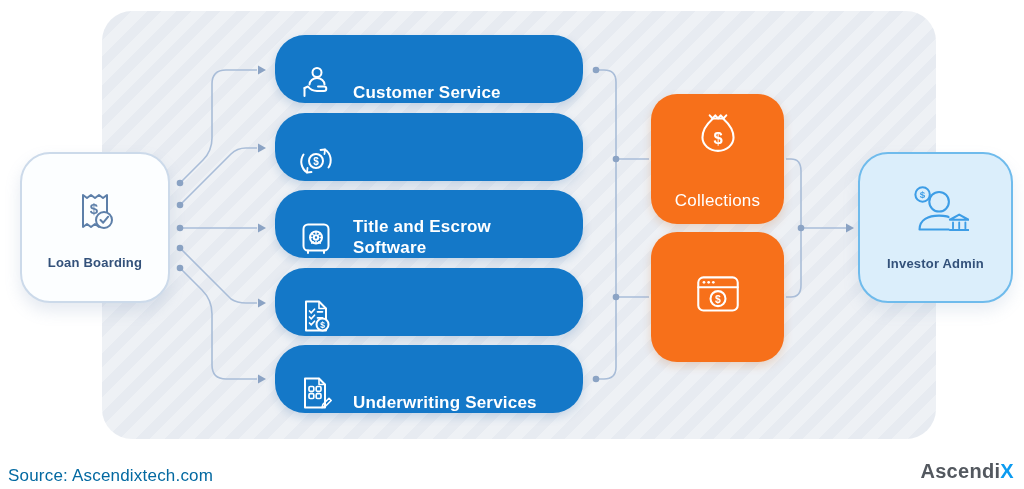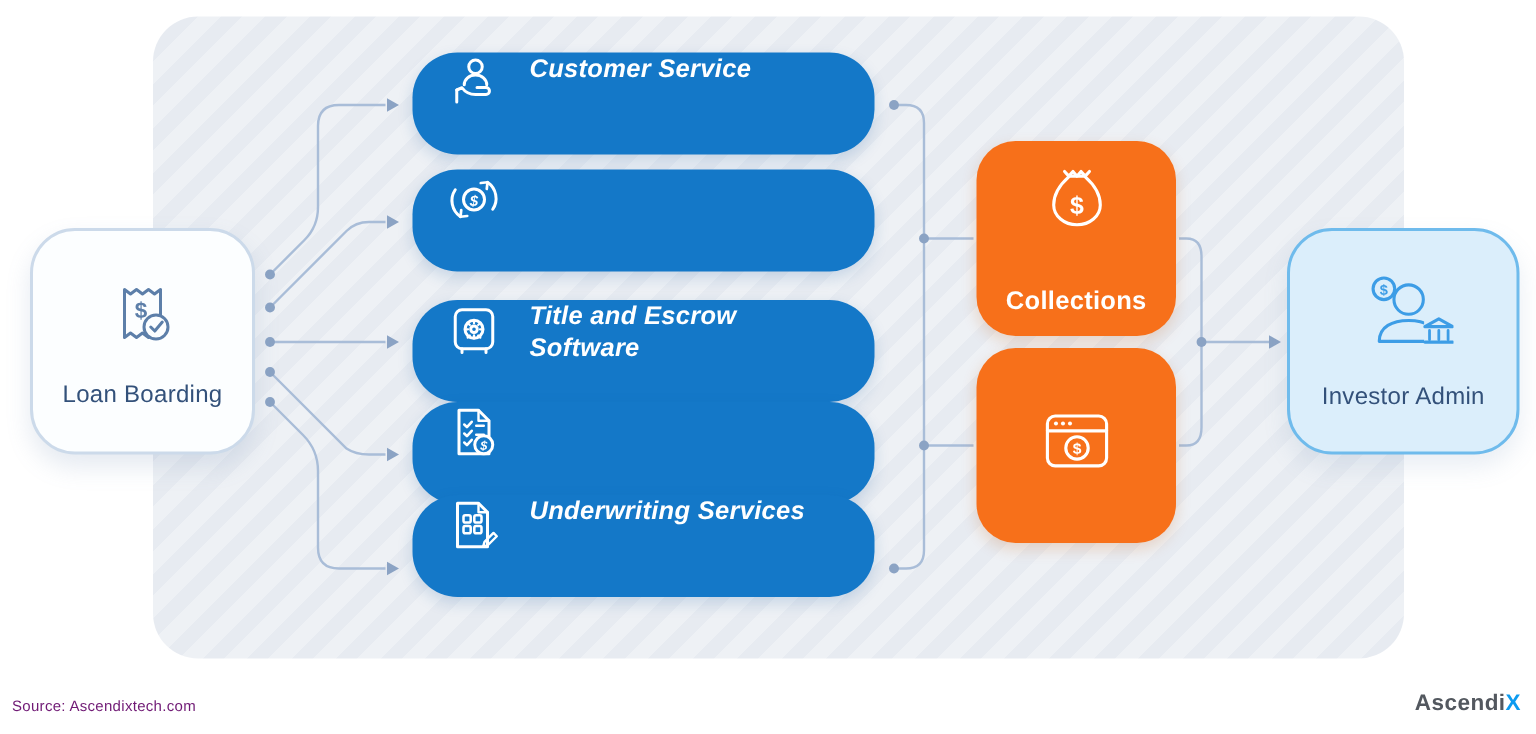--- a/index.html
+++ b/index.html
@@ -18,43 +18,43 @@
     left:20px;top:152px;width:150px;height:151px;border-radius:30px;
     background:#fcfeff;border:2px solid #ccdaea;
     box-shadow:0 8px 16px rgba(110,140,180,0.18);
   }
   .end-node{
     left:858px;top:152px;width:155px;height:151px;border-radius:30px;
     background:#dbeefb;border:2px solid #6fbbec;
     box-shadow:0 8px 16px rgba(110,140,180,0.15);
   }
   .node-label{
-    font-size:16px;font-weight:normal;color:#33517a;line-height:1.3;margin-top:12px;letter-spacing:.2px;
+    font-size:13px;font-weight:bold;color:#33517a;line-height:1.3;margin-top:12px;letter-spacing:.2px;
     max-width:120px;
   }
   .pill{
     position:absolute;left:275px;width:308px;height:68px;border-radius:30px;
-    background:#1478c8;display:flex;align-items:flex-start;box-sizing:border-box;
-    padding-left:21px;box-shadow:0 4px 10px rgba(20,90,160,0.18);font-style:italic;
+    background:#1478c8;display:flex;align-items:flex-end;box-sizing:border-box;
+    padding-left:21px;box-shadow:0 4px 10px rgba(20,90,160,0.18);
   }
   .pill .ic{flex:0 0 auto;width:40px;height:40px;margin-right:17px;}
   .pill-label{
     color:#ffffff;font-size:17px;font-weight:bold;line-height:1.25;letter-spacing:.2px;max-width:195px;text-align:left;
   }
   .orange{
     position:absolute;left:651px;width:133px;height:130px;border-radius:26px;
     background:#f7701a;display:flex;flex-direction:column;align-items:center;justify-content:center;
     box-sizing:border-box;text-align:center;box-shadow:0 4px 10px rgba(200,90,10,0.20);
   }
-  .orange-label{color:#ffffff;font-size:17px;font-weight:bold;line-height:1.3;letter-spacing:.2px;margin-top:22px;max-width:120px;}
+  .orange-label{color:#ffffff;font-size:17px;font-weight:normal;line-height:1.3;letter-spacing:.2px;margin-top:22px;max-width:120px;}
   .footer-source{
-    position:absolute;left:8px;top:466px;font-size:10px;color:#701a75;letter-spacing:.2px;
+    position:absolute;left:8px;top:466px;font-size:17px;color:#0369a1;letter-spacing:.2px;
   }
   .logo{
-    position:absolute;right:10px;top:460px;font-size:15px;font-weight:bold;letter-spacing:.3px;
+    position:absolute;right:10px;top:460px;font-size:20px;font-weight:bold;letter-spacing:.3px;
   }
   .logo .lg-main{color:#53585f;}
   .logo .lg-x{color:#0c9bf0;}
 </style>
 </head>
 <body>
 
 <div class="stage">
 
   <div class="board"></div>
@@ -122,21 +122,21 @@
         <circle cx="20" cy="20" r="7"></circle>
         <text x="20" y="24" font-size="10" font-weight="bold" fill="#ffffff" stroke="none" text-anchor="middle" font-family="Liberation Sans, sans-serif">$</text>
         <path d="M29 8.5 a13 13 0 0 1 3.5 18"></path>
         <path d="M11 31.5 a13 13 0 0 1 -3.5 -18"></path>
         <path d="M29 8.5 l-4.5 0.5 M29 8.5 l-0.5 4.5" stroke-width="1.8"></path>
         <path d="M11 31.5 l4.5 -0.5 M11 31.5 l0.5 -4.5" stroke-width="1.8"></path>
       </svg>
     </span>
   </div>
 
-  <div class="pill" style="top:200px;">
+  <div class="pill" style="top:190px;">
     <span class="ic">
       <svg width="40" height="40" viewBox="0 0 40 40" fill="none" stroke="#ffffff" stroke-width="2" stroke-linecap="round" stroke-linejoin="round">
         <rect x="7.5" y="6.5" width="25" height="26" rx="4.5"></rect>
         <circle cx="20" cy="19.5" r="6"></circle>
         <circle cx="20" cy="19.5" r="2.2"></circle>
         <path d="M20 13.5 v2 M20 23.5 v2 M14 19.5 h2 M24 19.5 h2 M15.8 15.3 l1.4 1.4 M22.8 23.7 l1.4 1.4 M24.2 15.3 l-1.4 1.4 M17.2 23.7 l-1.4 1.4" stroke-width="1.5"></path>
         <path d="M12 32.5 v2.5 M28 32.5 v2.5"></path>
       </svg>
     </span>
     <div class="pill-label">Title and Escrow Software</div>
@@ -149,21 +149,21 @@
         <path d="M23 5.5 v7 h7" stroke-width="1.6"></path>
         <path d="M13.5 15 l1.8 1.8 3.2 -3.6 M21.5 15.8 h5" stroke-width="1.7"></path>
         <path d="M13.5 21 l1.8 1.8 3.2 -3.6 M21.5 21.8 h5" stroke-width="1.7"></path>
         <path d="M13.5 27 l1.8 1.8 3.2 -3.6" stroke-width="1.7"></path>
         <circle cx="26.5" cy="28.5" r="6" fill="#1478c8"></circle>
         <text x="26.5" y="31.8" font-size="8.5" font-weight="bold" fill="#ffffff" stroke="none" text-anchor="middle" font-family="Liberation Sans, sans-serif">$</text>
       </svg>
     </span>
   </div>
 
-  <div class="pill" style="top:330px;">
+  <div class="pill" style="top:345px;">
     <span class="ic">
       <svg width="40" height="40" viewBox="0 0 40 40" fill="none" stroke="#ffffff" stroke-width="2" stroke-linecap="round" stroke-linejoin="round">
         <path d="M9 5.5 h14 l6 6 v23 h-20 z"></path>
         <path d="M23 5.5 v6 h6" stroke-width="1.6"></path>
         <rect x="13" y="13.5" width="4.8" height="4.8" rx="1.2" stroke-width="1.7"></rect>
         <rect x="20.2" y="13.5" width="4.8" height="4.8" rx="1.2" stroke-width="1.7"></rect>
         <rect x="13" y="20.7" width="4.8" height="4.8" rx="1.2" stroke-width="1.7"></rect>
         <rect x="20.2" y="20.7" width="4.8" height="4.8" rx="1.2" stroke-width="1.7"></rect>
         <path d="M26 34.5 l1 -3.2 6 -6 2.2 2.2 -6 6 z" stroke-width="1.6"></path>
       </svg>

